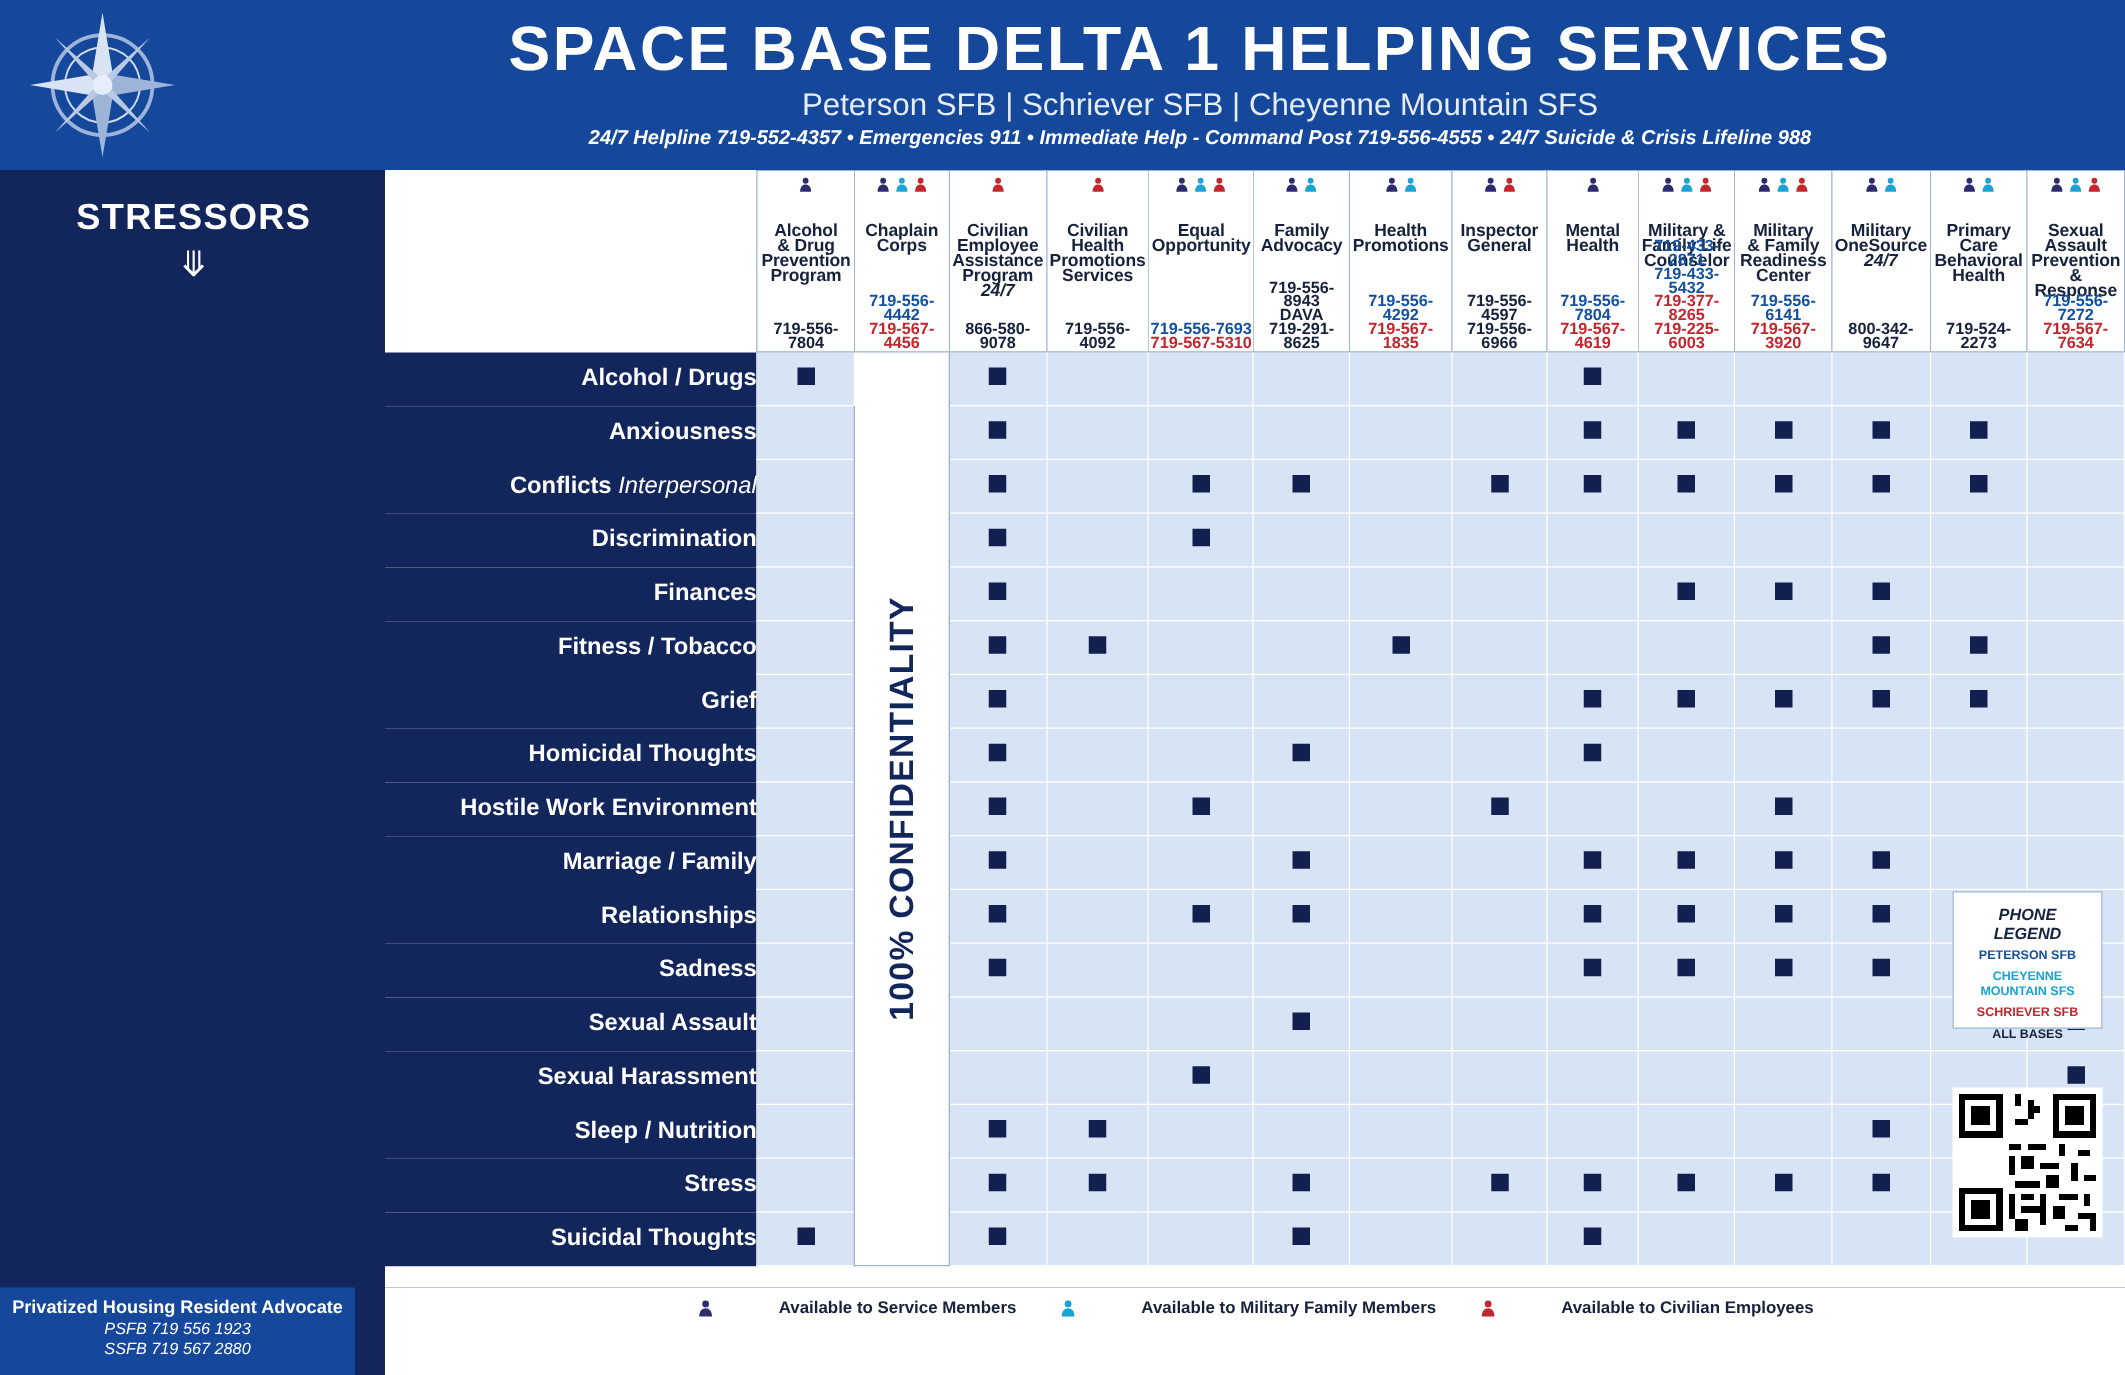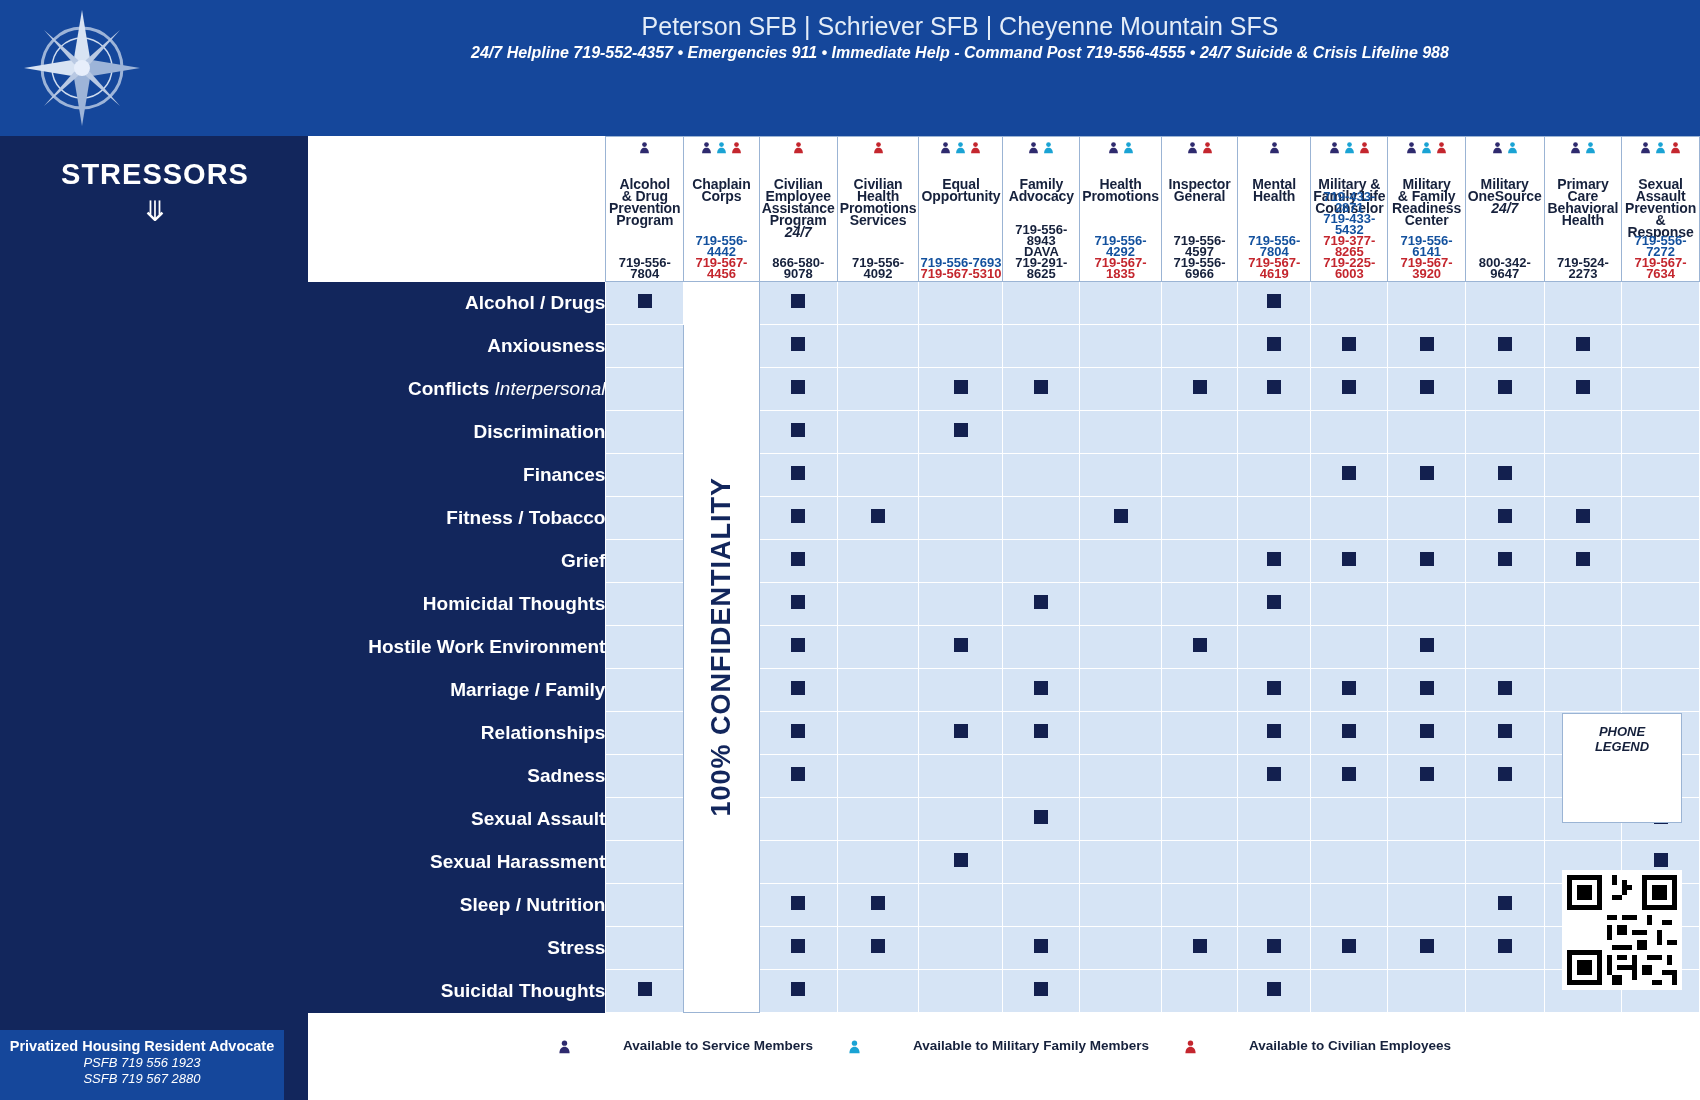--- a/index.html
+++ b/index.html
@@ -160,20 +160,21 @@
       <polygon points="2,60 50,52 60,60 50,68" fill="#d8e3f3"></polygon>
       <polygon points="118,60 70,52 60,60 70,68" fill="#9db4d8"></polygon>
       <polygon points="22,22 56,52 60,60 52,56" fill="#b9c9e3"></polygon>
       <polygon points="98,98 64,68 60,60 68,64" fill="#b9c9e3"></polygon>
       <polygon points="98,22 68,56 60,60 64,52" fill="#b9c9e3"></polygon>
       <polygon points="22,98 52,64 60,60 56,68" fill="#b9c9e3"></polygon>
       <circle cx="60" cy="60" r="8" fill="#e7eefb"></circle>
     </svg>
   </div>
   <div class="header-text">
+    <div class="title">SPACE  BASE DELTA 1 HELPING SERVICES</div>
     <div class="subtitle">Peterson SFB | Schriever SFB | Cheyenne Mountain SFS</div>
     <div class="helpline">24/7 Helpline 719-552-4357 • Emergencies 911 • Immediate Help - Command Post 719-556-4555 • 24/7 Suicide &amp; Crisis Lifeline 988</div>
   </div>
 </div>
 
 <div class="stressors-head">
   <div class="st-title">STRESSORS</div>
   <div class="chev">⤋</div>
 </div>
 
@@ -656,20 +657,26 @@
         <td class="cell"></td>
         <td class="cell"></td>
         <td class="cell"></td>
         <td class="cell"></td>
       </tr>
     </tbody>
 </table>
 
 <div class="legend-box">
   <div class="lg-title" id="lg-title">PHONE<br>LEGEND</div>
+  <div id="lg-items">
+      <div class="lg-item ph-pet">PETERSON SFB</div>
+      <div class="lg-item ph-chy">CHEYENNE<br>MOUNTAIN SFS</div>
+      <div class="lg-item ph-sch">SCHRIEVER SFB</div>
+      <div class="lg-item ph-all">ALL BASES</div>
+    </div>
 </div>
 
 <div class="qr">
   <svg width="110" height="110" viewBox="0 0 22 22" shape-rendering="crispEdges">
     <rect width="22" height="22" fill="#fff"></rect>
     <g fill="#000">
       <rect x="0" y="0" width="7" height="1"></rect>
         <rect x="0" y="6" width="7" height="1"></rect>
       <rect x="0" y="0" width="1" height="7"></rect>
         <rect x="6" y="0" width="1" height="7"></rect>

